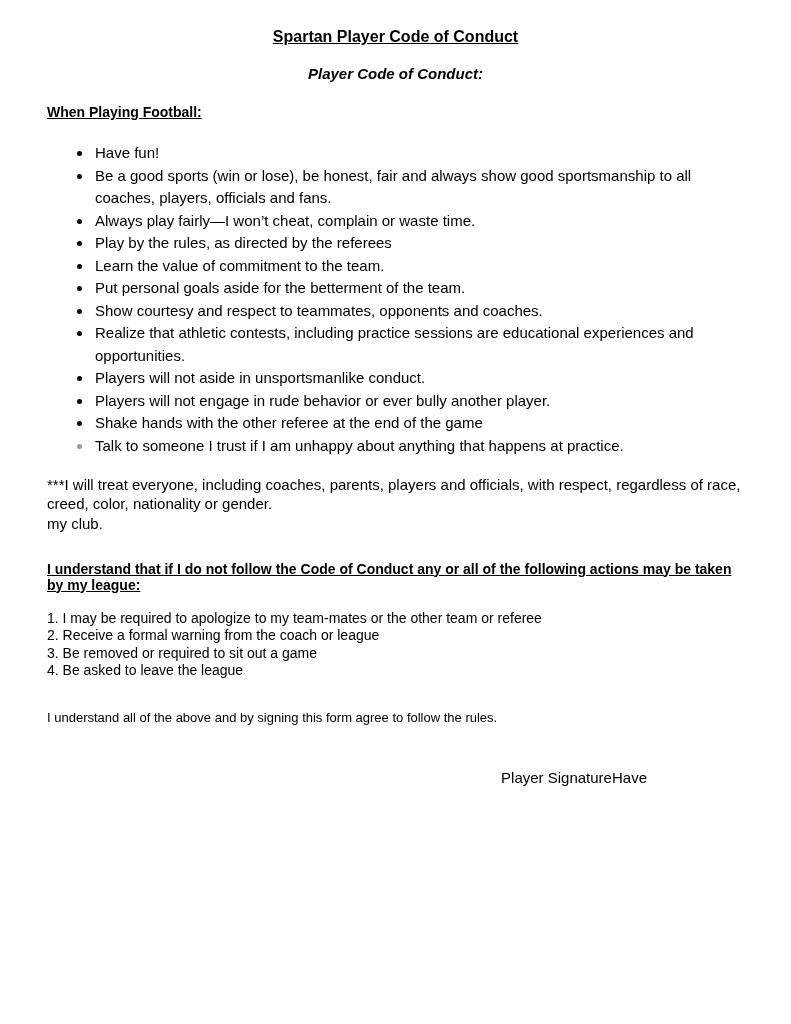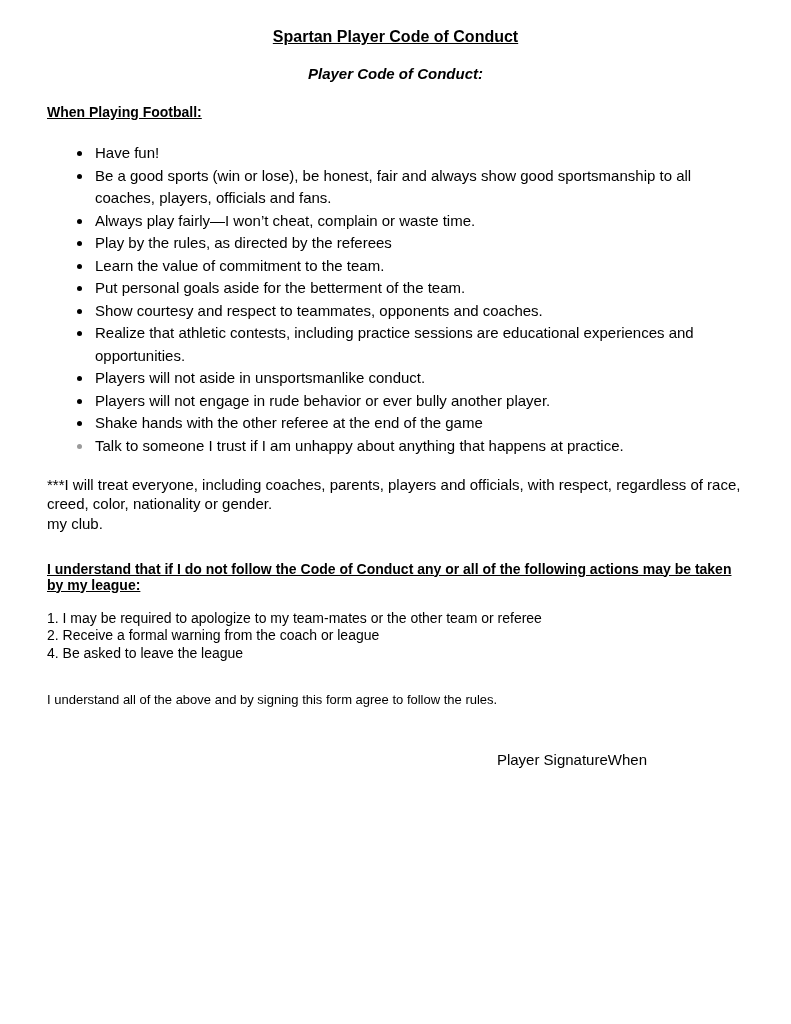--- a/index.html
+++ b/index.html
@@ -109,23 +109,24 @@
 
   <div class="respect-paragraph">***I will treat everyone, including coaches, parents, players and officials, with respect, regardless of race, creed, color, nationality or gender.</div>
 
   <div class="my-club-line">my club.</div>
 
   <div class="consequences-heading">I understand that if I do not follow the Code of Conduct any or all of the following actions may be taken by my league:</div>
 
   <ol class="consequences-list">
     <li>1. I may be required to apologize to my team-mates or the other team or referee</li>
     <li>2. Receive a formal warning from the coach or league</li>
+    <li>3. Be removed or required to sit out a game</li>
     <li>4. Be asked to leave the league</li>
   </ol>
 
   <div class="agreement-line">I understand all of the above and by signing this form agree to follow the rules.</div>
 
   <div class="signature-row">
     <span>Player Signature</span>
-    <span>When</span>
+    <span>Have</span>
   </div>
 
 </div>
 
 </body></html>

